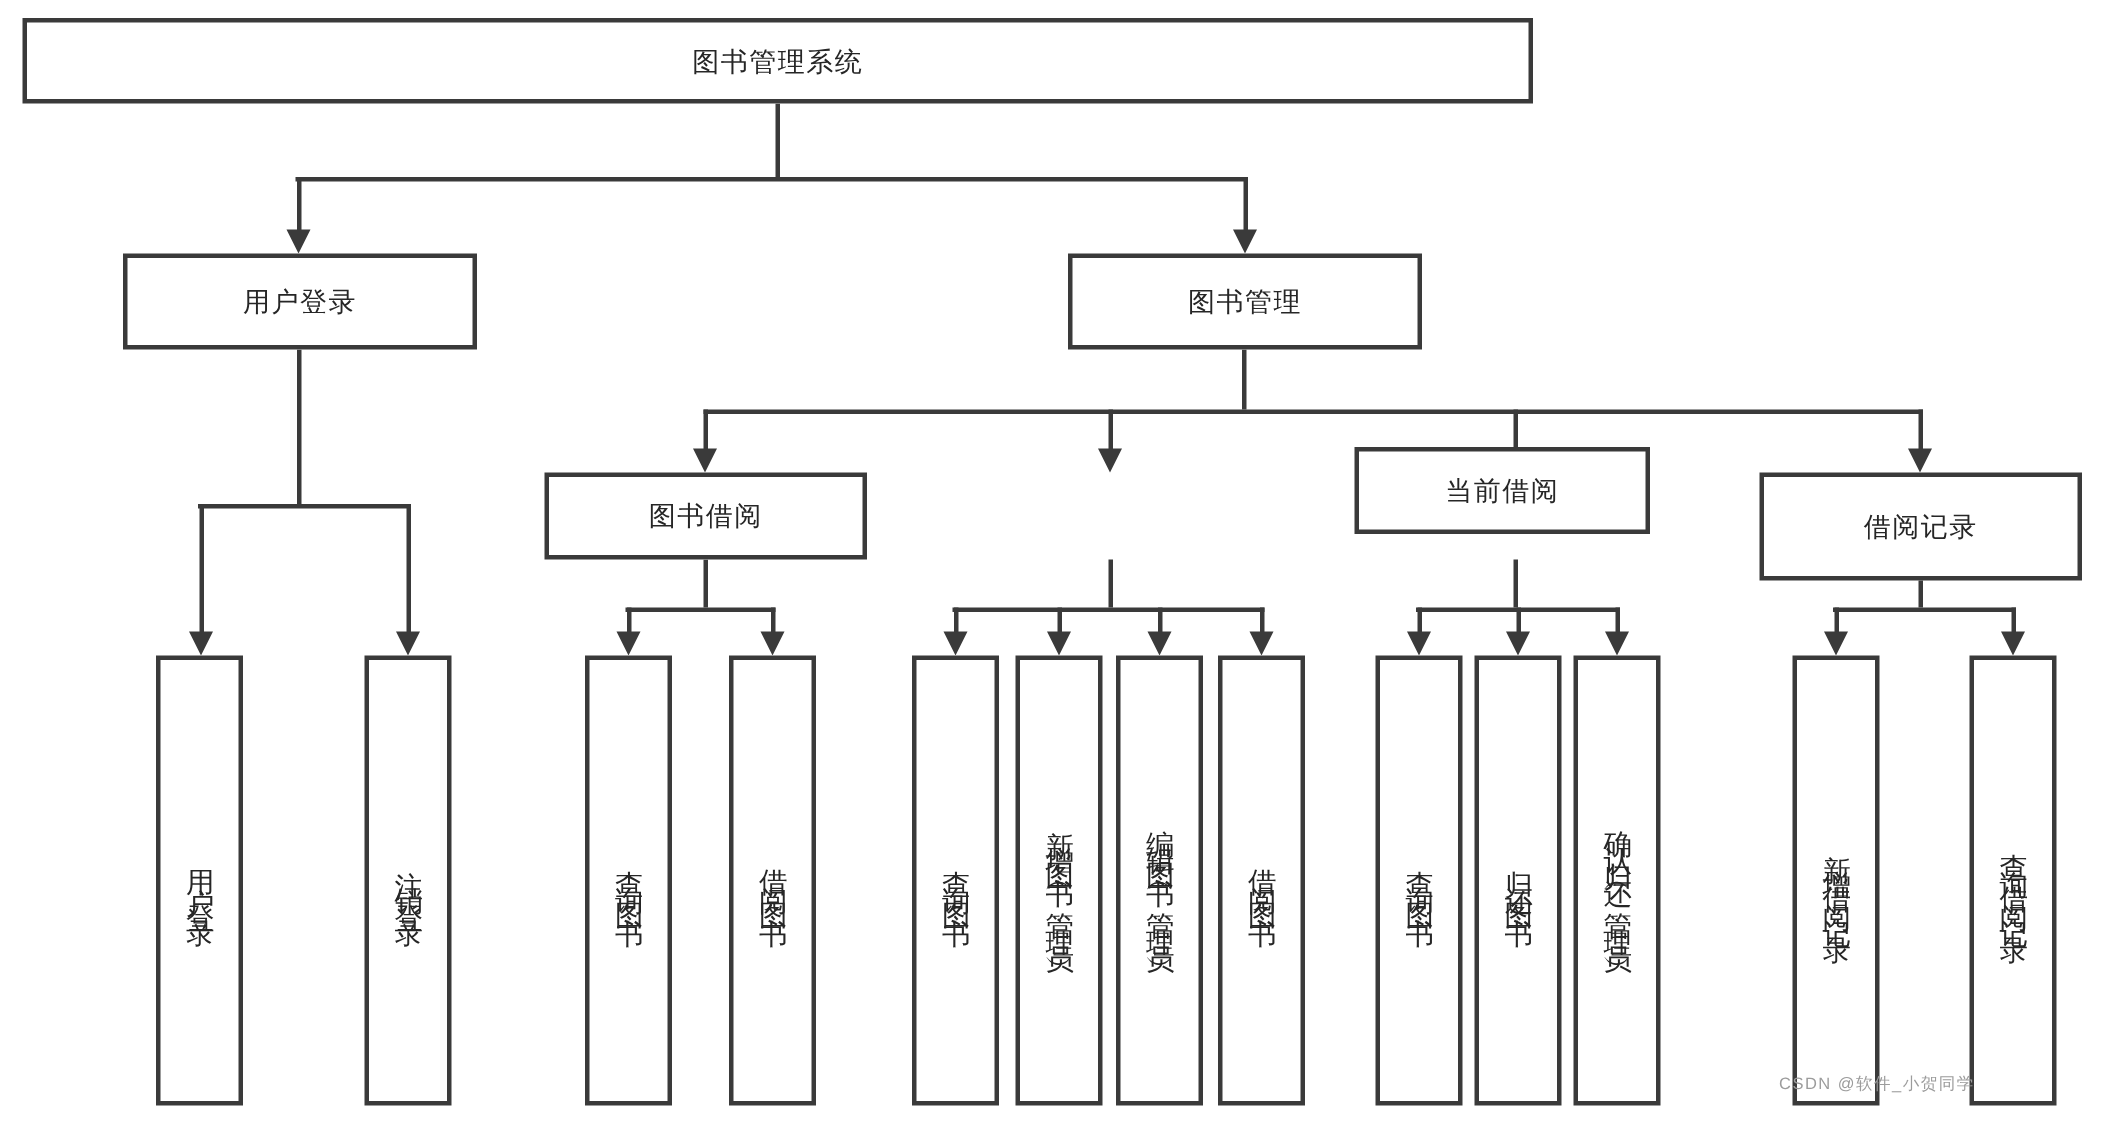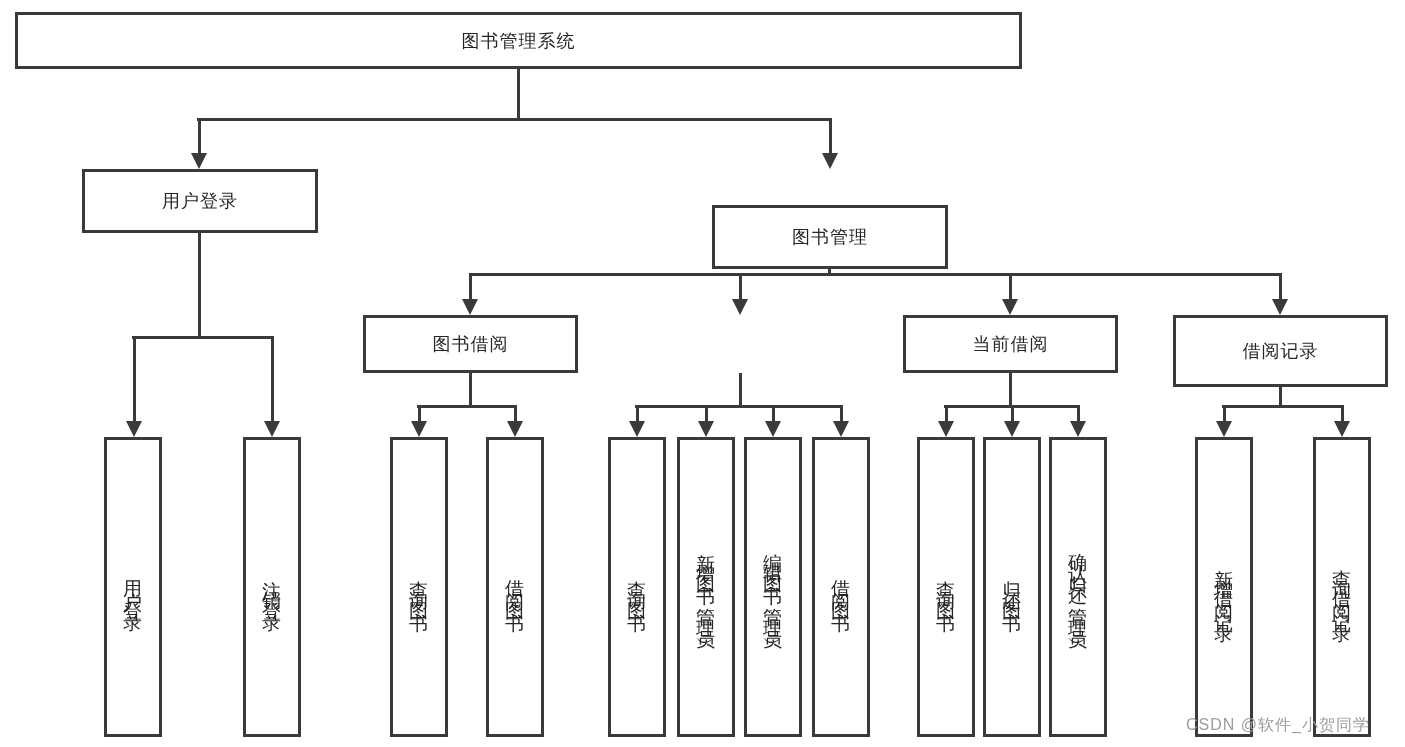--- a/index.html
+++ b/index.html
@@ -66,21 +66,21 @@
     width: 0;
     height: 0;
     border-left: 8px solid transparent;
     border-right: 8px solid transparent;
     border-top: 16px solid #3a3a3a;
   }
   .watermark {
     position: absolute;
     left: 1186px;
     top: 715px;
-    font-size: 16px;
+    font-size: 11px;
     color: #9c9c9c;
     letter-spacing: 1px;
     white-space: nowrap;
     z-index: 5;
   }
 </style>
 </head>
 <body>
 
 <div class="canvas">
@@ -90,40 +90,40 @@
   </div>
 
   <div class="line" style="left:517px; top:69px; width:3px; height:49px;"></div>
   <div class="line" style="left:197px; top:118px; width:635px; height:3px;"></div>
   <div class="arrow" style="left:191px; top:118px; height:51px;"></div>
   <div class="arrow" style="left:822px; top:118px; height:51px;"></div>
 
   <div class="box" style="left:82px; top:169px; width:236px; height:64px;">
     <span class="hlabel">用户登录</span>
   </div>
-  <div class="box" style="left:712px; top:169px; width:236px; height:64px;margin-top:36px;">
+  <div class="box" style="left:712px; top:169px; width:236px; height:64px;">
     <span class="hlabel">图书管理</span>
   </div>
 
   <div class="line" style="left:198px; top:233px; width:3px; height:103px;"></div>
   <div class="line" style="left:132px; top:336px; width:142px; height:3px;"></div>
   <div class="arrow" style="left:126px; top:336px; height:101px;"></div>
   <div class="arrow" style="left:264px; top:336px; height:101px;"></div>
 
   <div class="line" style="left:828px; top:233px; width:3px; height:40px;"></div>
   <div class="line" style="left:469px; top:273px; width:813px; height:3px;"></div>
   <div class="arrow" style="left:462px; top:273px; height:42px;"></div>
   <div class="arrow" style="left:732px; top:273px; height:42px;"></div>
   <div class="arrow" style="left:1002px; top:273px; height:42px;"></div>
   <div class="arrow" style="left:1272px; top:273px; height:42px;"></div>
 
   <div class="box" style="left:363px; top:315px; width:215px; height:58px;">
     <span class="hlabel">图书借阅</span>
   </div>
-  <div class="box" style="left:903px; top:315px; width:215px; height:58px;text-align:center;">
+  <div class="box" style="left:903px; top:298px; width:197px; height:58px;text-align:center;">
     <span class="hlabel">当前借阅</span>
   </div>
   <div class="box" style="left:1173px; top:315px; width:215px; height:72px;">
     <span class="hlabel">借阅记录</span>
   </div>
 
   <div class="line" style="left:469px; top:373px; width:3px; height:32px;"></div>
   <div class="line" style="left:417px; top:405px; width:100px; height:3px;"></div>
   <div class="arrow" style="left:411px; top:405px; height:32px;"></div>
   <div class="arrow" style="left:507px; top:405px; height:32px;"></div>

